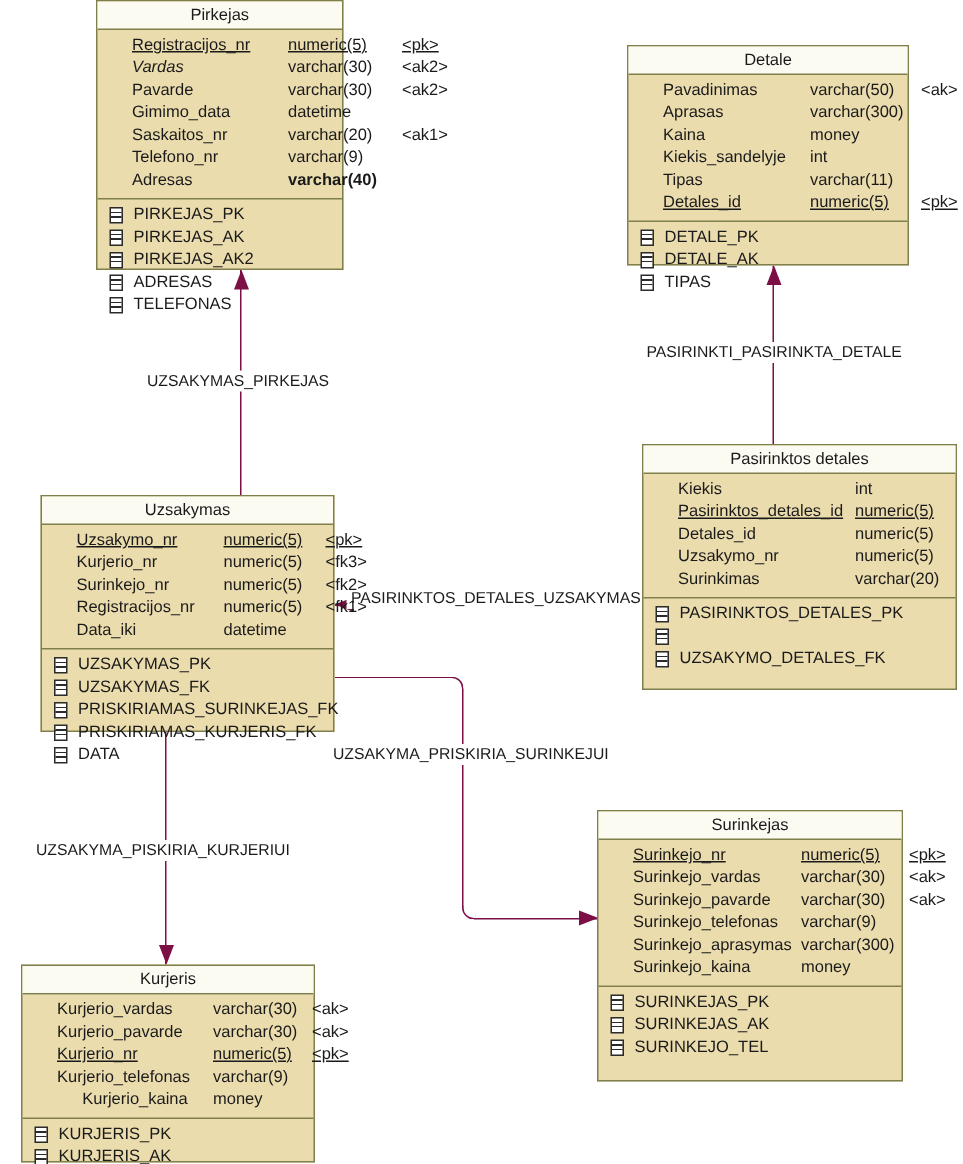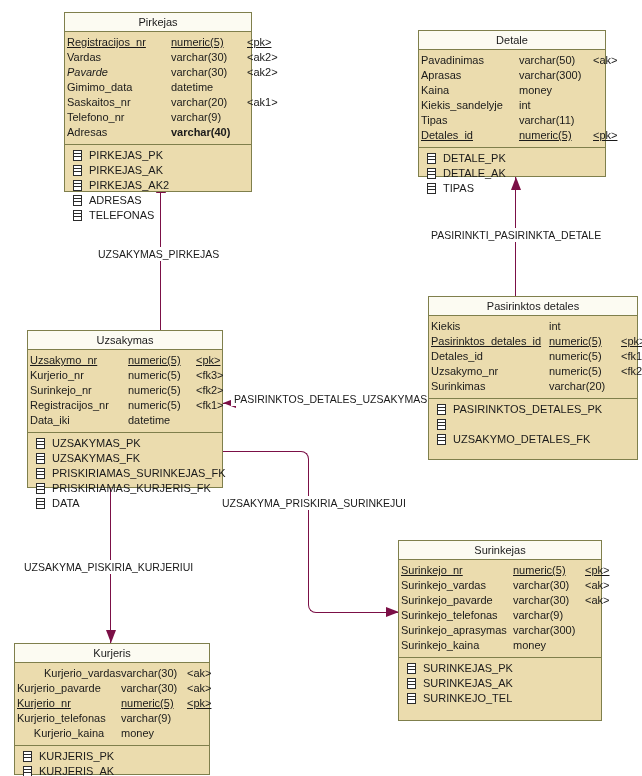--- a/index.html
+++ b/index.html
@@ -40,21 +40,21 @@
     white-space: nowrap;
   }
   .attr-section {
     padding: 3px 0 4px 0;
     border-bottom: 1px solid #7f7f4c;
   }
   .attr-row {
     display: flex;
     height: 15px;
     line-height: 15px;
-    padding: 0 2px;
+    padding: 0 23px;
     white-space: nowrap;
   }
   .attr-name { flex: 0 0 auto; }
   .attr-type { flex: 0 0 auto; }
   .attr-key  { flex: 0 0 auto; }
   .attr-row.pk .attr-name,
   .attr-row.pk .attr-type,
   .attr-row.pk .attr-key {
     text-decoration: underline;
   }
@@ -170,35 +170,35 @@
   <div class="conn conn-v" style="left:110px; top:488px; height:155px;"></div>
   <div class="arrow arrow-down" style="left:106px; top:630px;"></div>
 
   <div class="conn-label" style="left:95px; top:247px;">UZSAKYMAS_PIRKEJAS</div>
   <div class="conn-label" style="left:428px; top:228px;">PASIRINKTI_PASIRINKTA_DETALE</div>
   <div class="conn-label" style="left:231px; top:392px;">PASIRINKTOS_DETALES_UZSAKYMAS</div>
   <div class="conn-label" style="left:219px; top:496px;">UZSAKYMA_PRISKIRIA_SURINKEJUI</div>
   <div class="conn-label" style="left:21px; top:560px;">UZSAKYMA_PISKIRIA_KURJERIUI</div>
 
   <div id="entity-layer">
-      <div class="entity" style="left: 64px; top: 12px; width: 188px; height: 180px;">
+      <div class="entity" style="left: 64px; top: 0px; width: 165px; height: 180px;">
         <div class="entity-title">Pirkejas</div>
         <div class="attr-section">
           <div class="attr-row pk">
             <span class="attr-name" style="width: 104px;">Registracijos_nr</span>
             <span class="attr-type" style="width: 76px;">numeric(5)</span>
             <span class="attr-key">&lt;pk&gt;</span>
           </div>
           <div class="attr-row">
-            <span class="attr-name" style="width: 104px;">Vardas</span>
+            <span class="attr-name" style="width: 104px; font-style: italic;">Vardas</span>
             <span class="attr-type" style="width: 76px;">varchar(30)</span>
             <span class="attr-key">&lt;ak2&gt;</span>
           </div>
           <div class="attr-row">
-            <span class="attr-name" style="width: 104px; font-style: italic;">Pavarde</span>
+            <span class="attr-name" style="width: 104px;">Pavarde</span>
             <span class="attr-type" style="width: 76px;">varchar(30)</span>
             <span class="attr-key">&lt;ak2&gt;</span>
           </div>
           <div class="attr-row">
             <span class="attr-name" style="width: 104px;">Gimimo_data</span>
             <span class="attr-type" style="width: 76px;">datetime</span>
             <span class="attr-key"></span>
           </div>
           <div class="attr-row">
             <span class="attr-name" style="width: 104px;">Saskaitos_nr</span>
@@ -429,21 +429,21 @@
           <div class="idx-row">
             <span class="idx-icon"></span>
             <span class="idx-label">SURINKEJO_TEL</span>
           </div>
         </div>
       </div>
       <div class="entity" style="left: 14px; top: 643px; width: 196px; height: 132px;">
         <div class="entity-title">Kurjeris</div>
         <div class="attr-section">
           <div class="attr-row">
-            <span class="attr-name" style="width: 104px; text-align: right;">Kurjerio_vardas</span>
+            <span class="attr-name" style="width: 104px;">Kurjerio_vardas</span>
             <span class="attr-type" style="width: 66px;">varchar(30)</span>
             <span class="attr-key">&lt;ak&gt;</span>
           </div>
           <div class="attr-row">
             <span class="attr-name" style="width: 104px;">Kurjerio_pavarde</span>
             <span class="attr-type" style="width: 66px;">varchar(30)</span>
             <span class="attr-key">&lt;ak&gt;</span>
           </div>
           <div class="attr-row pk">
             <span class="attr-name" style="width: 104px;">Kurjerio_nr</span>

